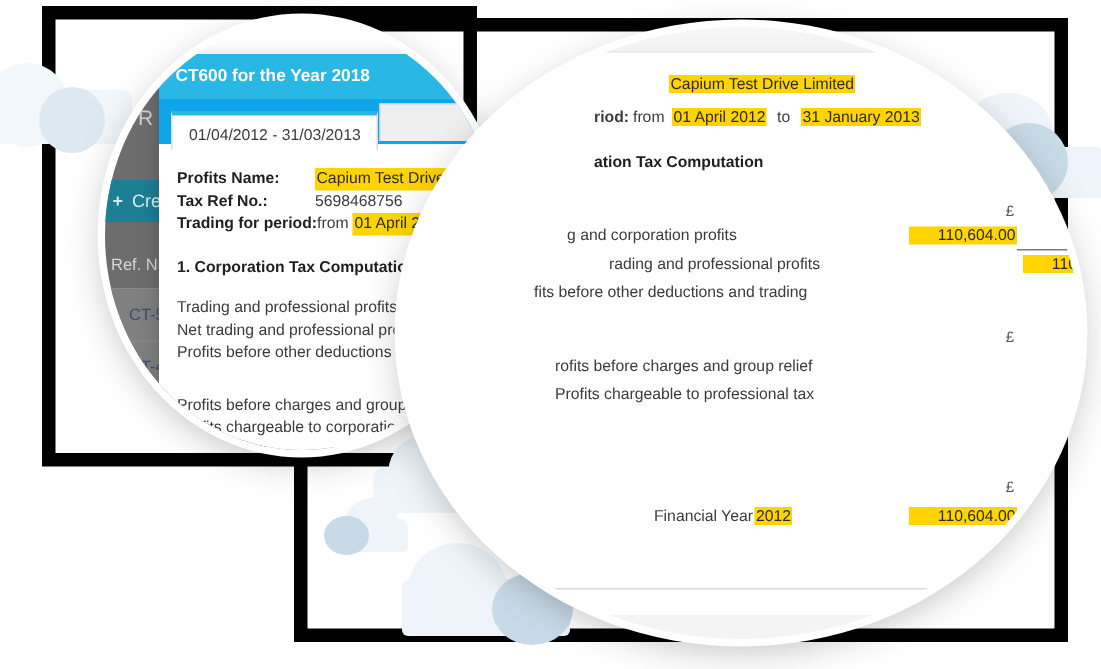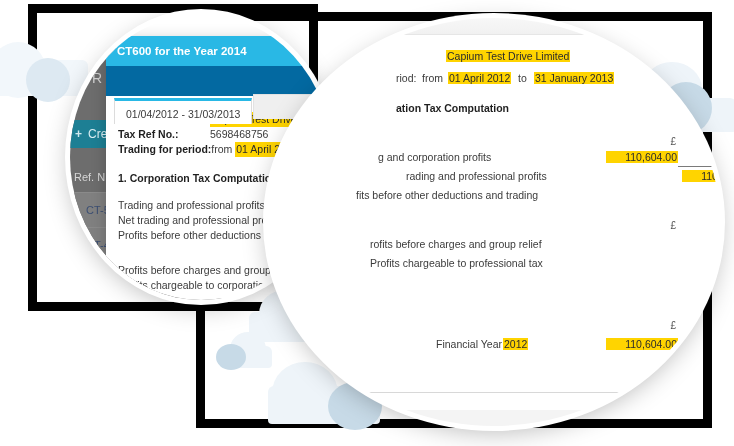--- a/index.html
+++ b/index.html
@@ -31,21 +31,21 @@
   #bg-app .bg-btn{position:absolute;left:14px;top:72px;width:120px;height:28px;background:#1d7f94;border-radius:3px;color:#d9eef3;font-size:12px;line-height:28px;padding-left:9px;box-sizing:border-box;}
   #bg-app .bg-btn .plus{color:#cfe9ef;font-weight:bold;margin-right:6px;}
   #bg-app .bg-tbl{position:absolute;left:8px;top:114px;width:150px;}
   #bg-app .bg-th{height:30px;line-height:30px;color:#d6d6d6;font-size:11px;padding-left:14px;border-bottom:1px solid #8a8a8a;}
   #bg-app .bg-td{height:34px;line-height:34px;color:#3c4f73;font-size:11px;padding-left:26px;border-bottom:1px solid #8a8a8a;background:#808080;}
 
   .doc-card{position:absolute;background:#fff;box-shadow:0 3px 14px rgba(0,0,0,.22);}
   #card-left{left:36px;top:22px;width:300px;height:286px;}
   .card-head{height:30px;background:#29b8e5;color:#fff;font-size:11.5px;font-weight:bold;line-height:30px;padding-left:11px;box-sizing:border-box;}
   .card-body{position:relative;background:#fff;padding:0;}
-  .tabstrip{position:relative;height:30px;background:#0369a1;padding-left:8px;padding-top:25px;box-sizing:border-box;}
+  .tabstrip{position:relative;height:30px;background:#0ea5e9;padding-left:8px;padding-top:0;box-sizing:border-box;}
   .tab-active{display:inline-block;height:26px;line-height:26px;border:1px solid #dcdcdc;border-top:3px solid #29b8e5;border-bottom:none;background:#fff;
               font-size:10.5px;color:#3b3b3b;padding:0 11px;box-sizing:border-box;position:relative;top:2px;}
   .tab-ghost{display:inline-block;height:24px;width:62px;background:#efefef;border:1px solid #e2e2e2;border-bottom:none;position:relative;top:3px;margin-left:-4px;}
 
   .doc-text{padding:16px 0 0 12px;font-size:10.5px;color:#3b3b3b;line-height:15px;}
   .kv{display:flex;}
   .kv .k{font-weight:bold;color:#1f1f1f;white-space:nowrap;}
   .kv .w110{width:92px;}
   .hl{background:#ffd400;color:#2b2b2b;padding:0 1px;}
   .sec-h{font-weight:bold;color:#1f1f1f;margin-top:14px;margin-bottom:12px;font-size:10.5px;}
@@ -114,21 +114,21 @@
         </div>
         <div class="bg-tbl">
           <div class="bg-th">Ref. N</div>
           <div class="bg-td">CT-5</div>
           <div class="bg-td">CT-4</div>
           <div class="bg-td">CT-3</div>
         </div>
       </div>
 
       <div class="doc-card" id="card-left">
-        <div class="card-head">CT600 for the Year 2014</div>
+        <div class="card-head">CT600 for the Year 2018</div>
         <div class="card-body">
           <div class="tabstrip">
             <span class="tab-active">01/04/2012 - 31/03/2013</span>
             <span class="tab-ghost"></span>
           </div>
 
           <div class="doc-text">
             <div class="kv">
               <span class="k w110">Profits Name:</span>
               <span class="hl">Capium Test Drive Limited</span>
@@ -164,21 +164,21 @@
       <div id="doc-right">
         <div class="topbar"></div>
 
         <div class="rdoc">
 
           <div class="rrow" style="height:22px;">
             <span class="rlabel hl" style="left:196px;">Capium Test Drive Limited</span>
           </div>
 
           <div class="rrow" style="height:30px;">
-            <span class="rlabel" style="left:146px;font-weight:normal;">riod:</span>
+            <span class="rlabel" style="left:146px;font-weight:bold;">riod:</span>
             <span class="rlabel" style="left:172px;">from</span>
             <span class="rlabel hl" style="left:198px;">01 April 2012</span>
             <span class="rlabel" style="left:268px;">to</span>
             <span class="rlabel hl" style="left:284px;">31 January 2013</span>
           </div>
 
           <div class="rrow" style="height:34px;">
             <span class="rlabel" style="left:146px;font-weight:bold;color:#1f1f1f;">ation Tax Computation</span>
           </div>
 

